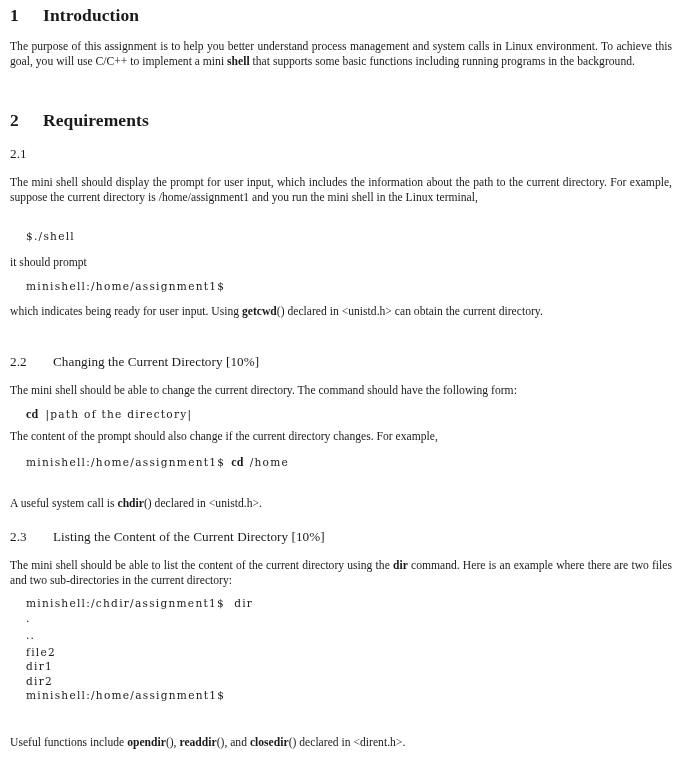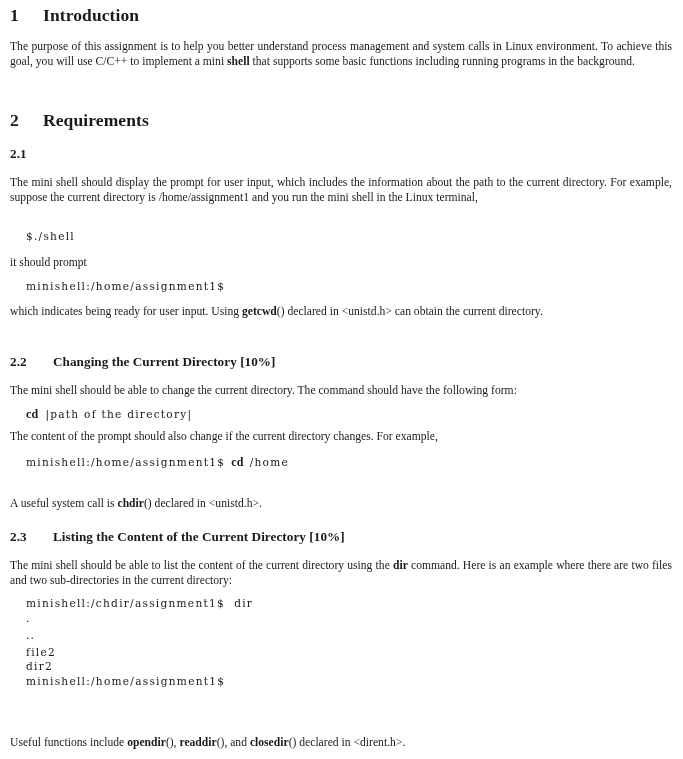--- a/index.html
+++ b/index.html
@@ -40,21 +40,21 @@
     display: flex;
     align-items: baseline;
   }
   h1.sec .num {
     display: inline-block;
     width: 33px;
     flex: 0 0 33px;
   }
   h2.subsec {
     font-size: 13.2px;
-    font-weight: bold;
+    font-weight: normal;
     margin: 0;
     padding: 0;
     line-height: 1.0;
     letter-spacing: 0.05px;
     display: flex;
     align-items: baseline;
   }
   h2.subsec .num {
     display: inline-block;
     width: 43px;
@@ -160,20 +160,21 @@
       <span>Listing the Content of the Current Directory [10%]</span>
     </h2>
 
     <p class="body at" style="top:558px;width:662px;"><span>The mini shell should be able to list the content of the current directory using the </span><b>dir</b><span> command.  Here is an example where there are two files and two sub-directories in the current directory:</span></p>
 
     <div class="at codeblock" style="top:596px;left:16px;">
       <div class="code" style="line-height:14.6px;">minishell:/chdir/assignment1$  dir</div>
       <div class="code" style="line-height:14.6px;height:17px;">.</div>
       <div class="code" style="line-height:14.6px;height:17px;">..</div>
       <div class="code" style="line-height:14.6px;">file2</div>
+      <div class="code" style="line-height:14.6px;">dir1</div>
       <div class="code" style="line-height:14.6px;">dir2</div>
       <div class="code" style="line-height:14.6px;">minishell:/home/assignment1$</div>
     </div>
 
     <p class="body at" style="top:735px;"><span>Useful functions include </span><b>opendir</b><span>(), </span><b>readdir</b><span>(), and </span><b>closedir</b><span>() declared in </span><span class="hdr">&lt;dirent.h&gt;</span><span>.</span></p>
 
   </div>
 </div>
 
 </body></html>

